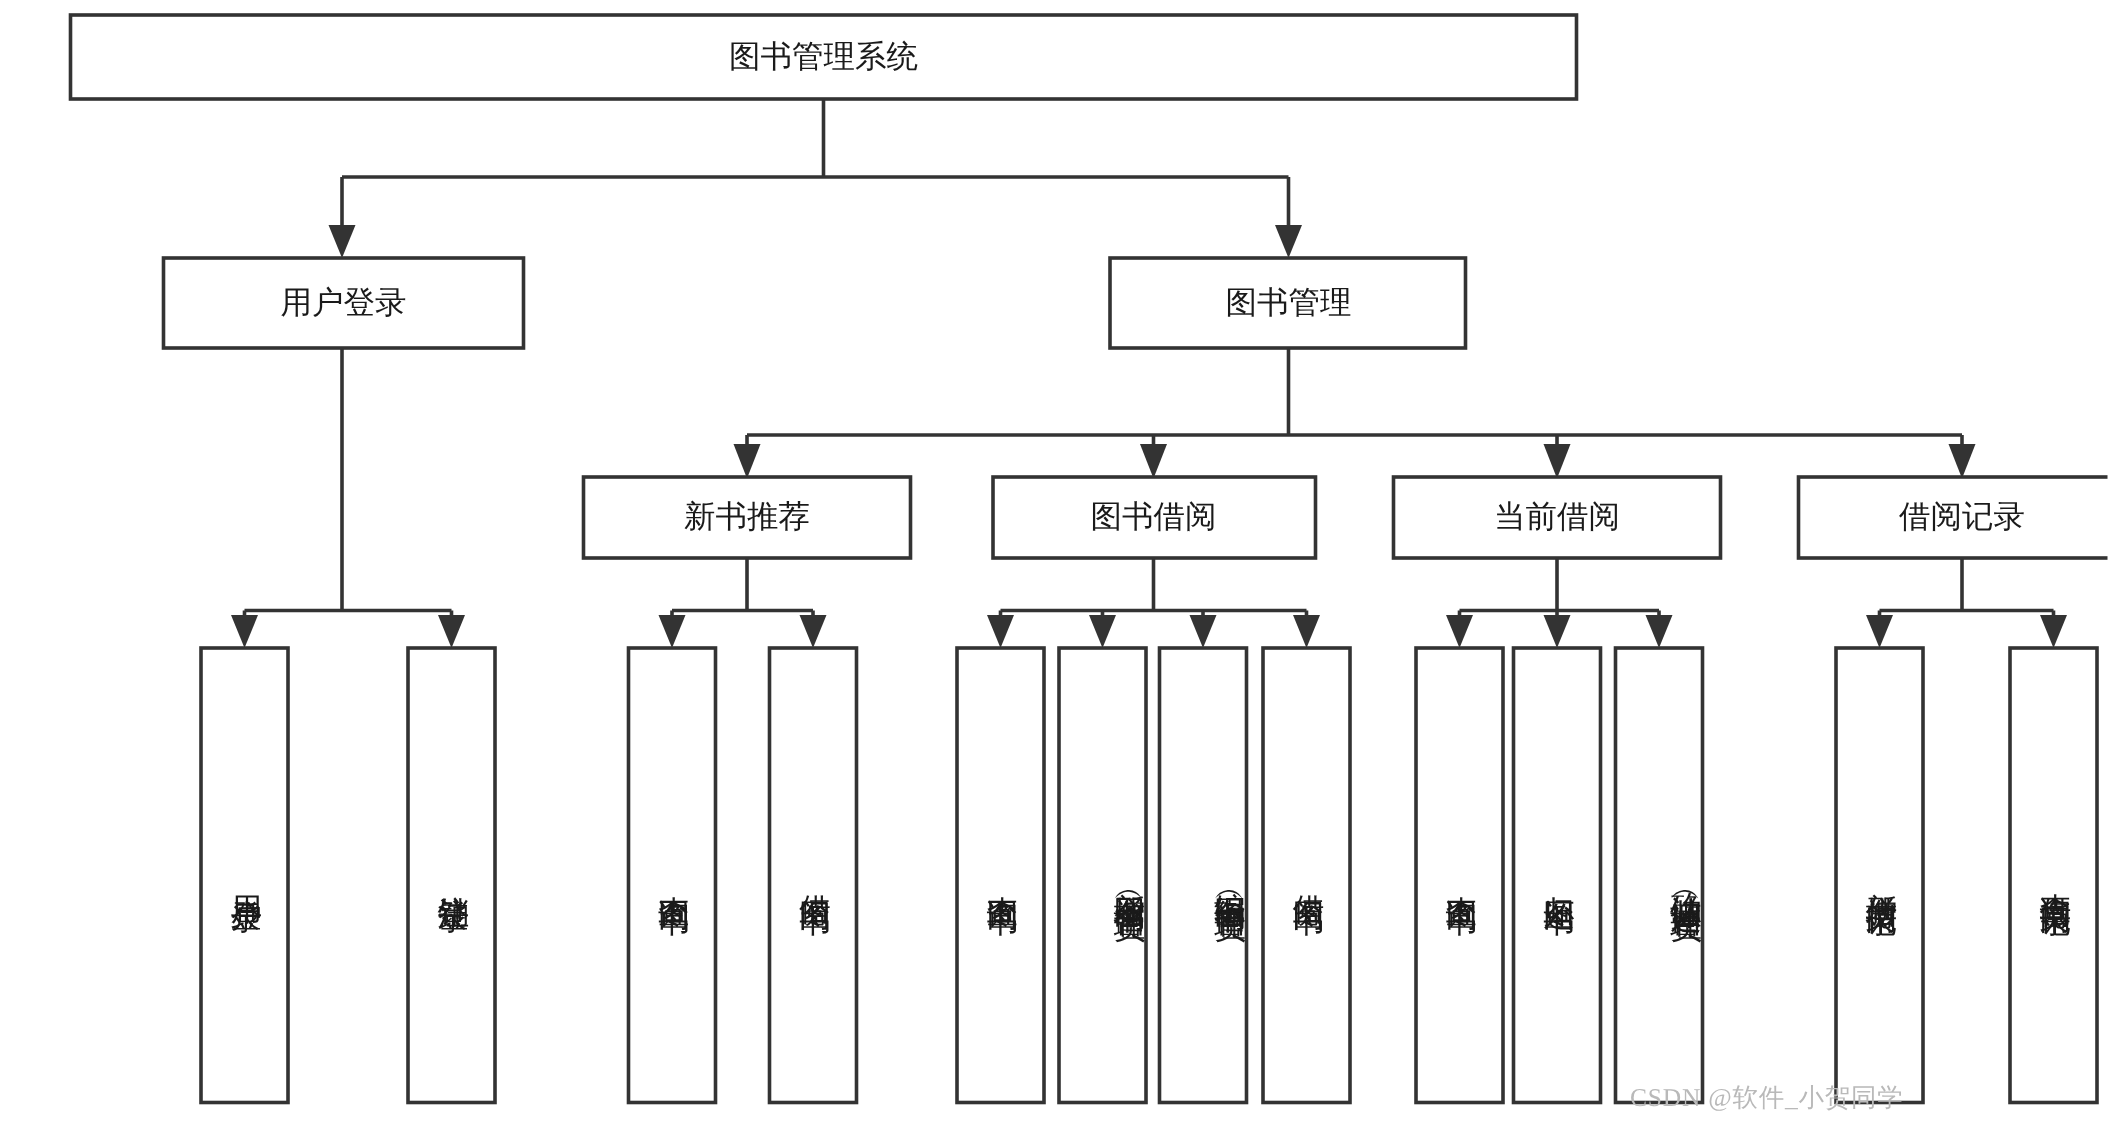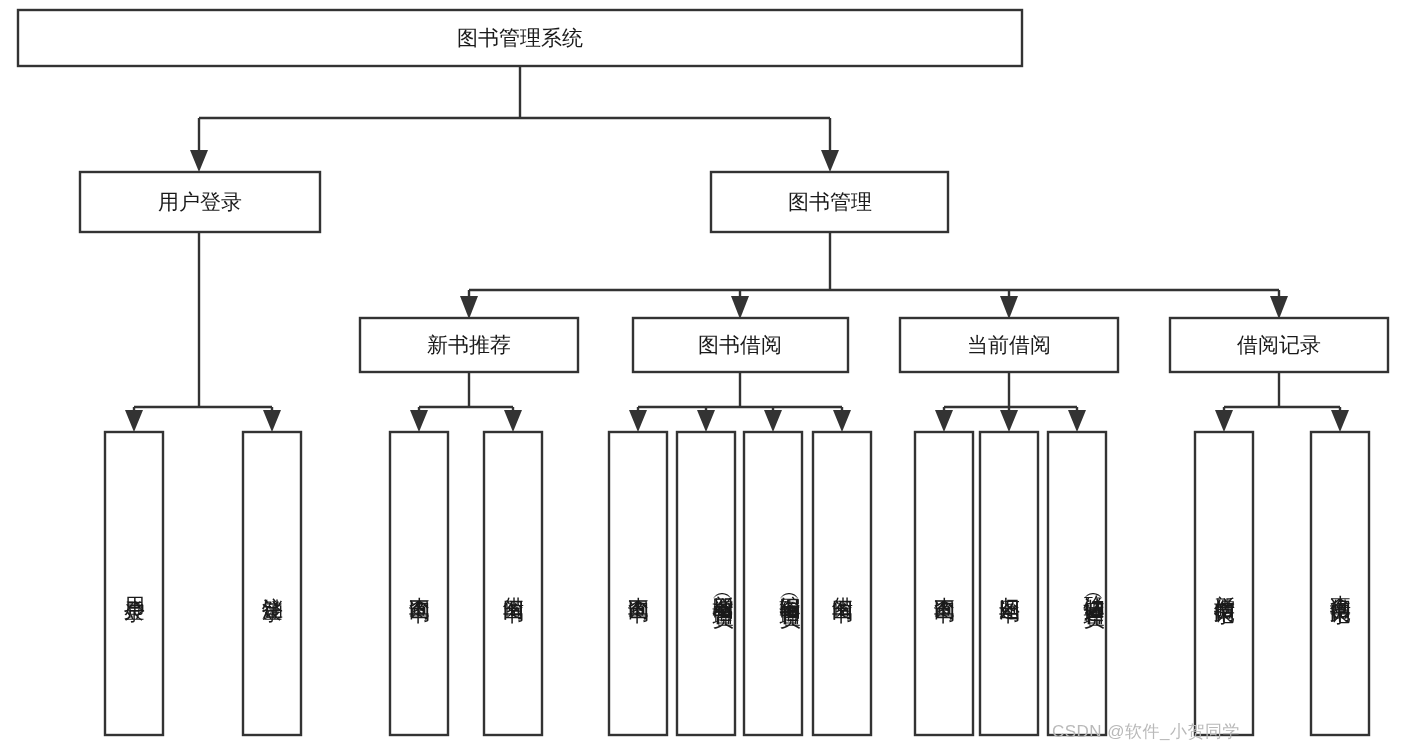--- a/index.html
+++ b/index.html
@@ -11,20 +11,21 @@
     width: 1405px;
     height: 747px;
     font-family: "Liberation Sans", "DejaVu Sans", sans-serif;
     overflow: hidden;
     position: relative;
   }
   #diagram-root {
     position: relative;
     width: 1248px;
     height: 747px;
+    margin-left: 29px;
   }
   svg.flow {
     position: absolute;
     top: 0; left: 0;
     width: 1405px;
     height: 747px;
     display: block;
   }
   .node-box {
     fill: #ffffff;
@@ -61,21 +62,21 @@
     align-items: center;
     justify-content: center;
     text-align: center;
     white-space: nowrap;
     pointer-events: none;
   }
   .watermark {
     position: absolute;
     right: 8px;
     bottom: 4px;
-    font-family: Liberation Sans, sans-serif;
+    font-family: Liberation Serif, serif;
     font-size: 17px;
     color: #b9b9b9;
     letter-spacing: 0.5px;
     white-space: nowrap;
   }
 </style>
 </head>
 <body>
 
 <div id="diagram-root">

